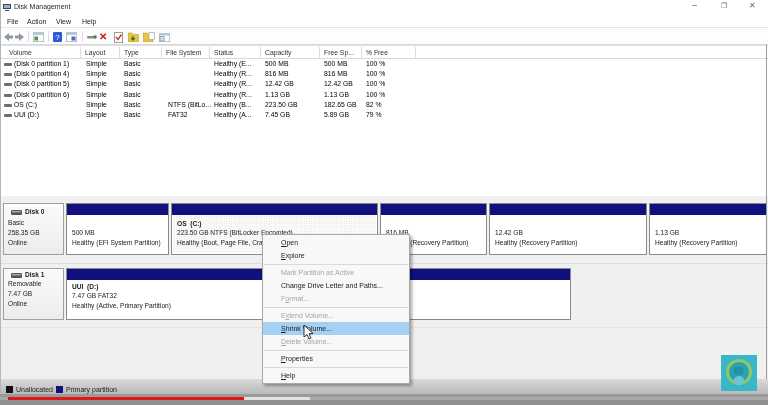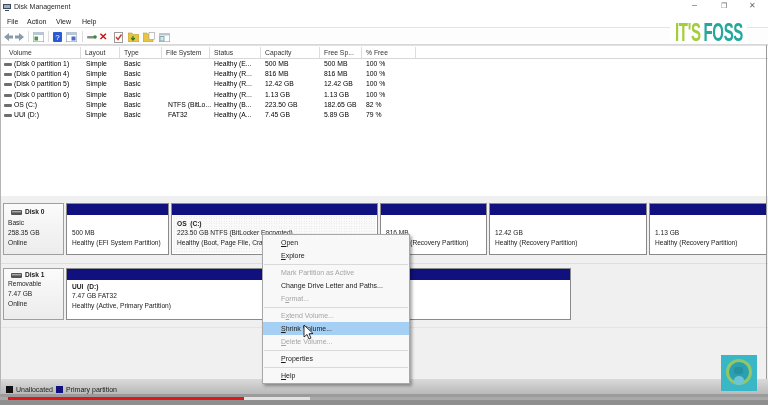--- a/index.html
+++ b/index.html
@@ -103,21 +103,20 @@
         <path d="M0 1 L4 1 L5 2.5 L10 2.5 L10 10 L0 10 Z" fill="#e8c440" stroke="#b09020" stroke-width="0.5"></path>
         <rect x="6" y="0.5" width="5.5" height="7" fill="#fff" stroke="#9a9a9a" stroke-width="0.6"></rect>
       </svg>
     <svg class="abs" style="left:159px;top:4px" width="11" height="9" viewBox="0 0 11 9">
         <rect x="0" y="0" width="11" height="9" fill="#fff" stroke="#7a8a9a"></rect>
         <rect x="0" y="0" width="11" height="2.5" fill="#b8c6d4"></rect>
         <rect x="1" y="3.5" width="4" height="4.5" fill="#d8e4f0" stroke="#8aa"></rect>
       </svg>
   </div>
 
-  <div id="itsfoss" class="abs"><span><font color="#a3cd39">IT'S </font><font color="#23a79e">FOSS</font></span></div>
 
   <div id="thead" class="abs">
     <div class="hc" style="left:9px">Volume</div>
     <div class="hsep" style="left:80px"></div>
     <div class="hc" style="left:85px">Layout</div>
     <div class="hsep" style="left:119px"></div>
     <div class="hc" style="left:124px">Type</div>
     <div class="hsep" style="left:161px"></div>
     <div class="hc" style="left:166px">File System</div>
     <div class="hsep" style="left:209px"></div>

